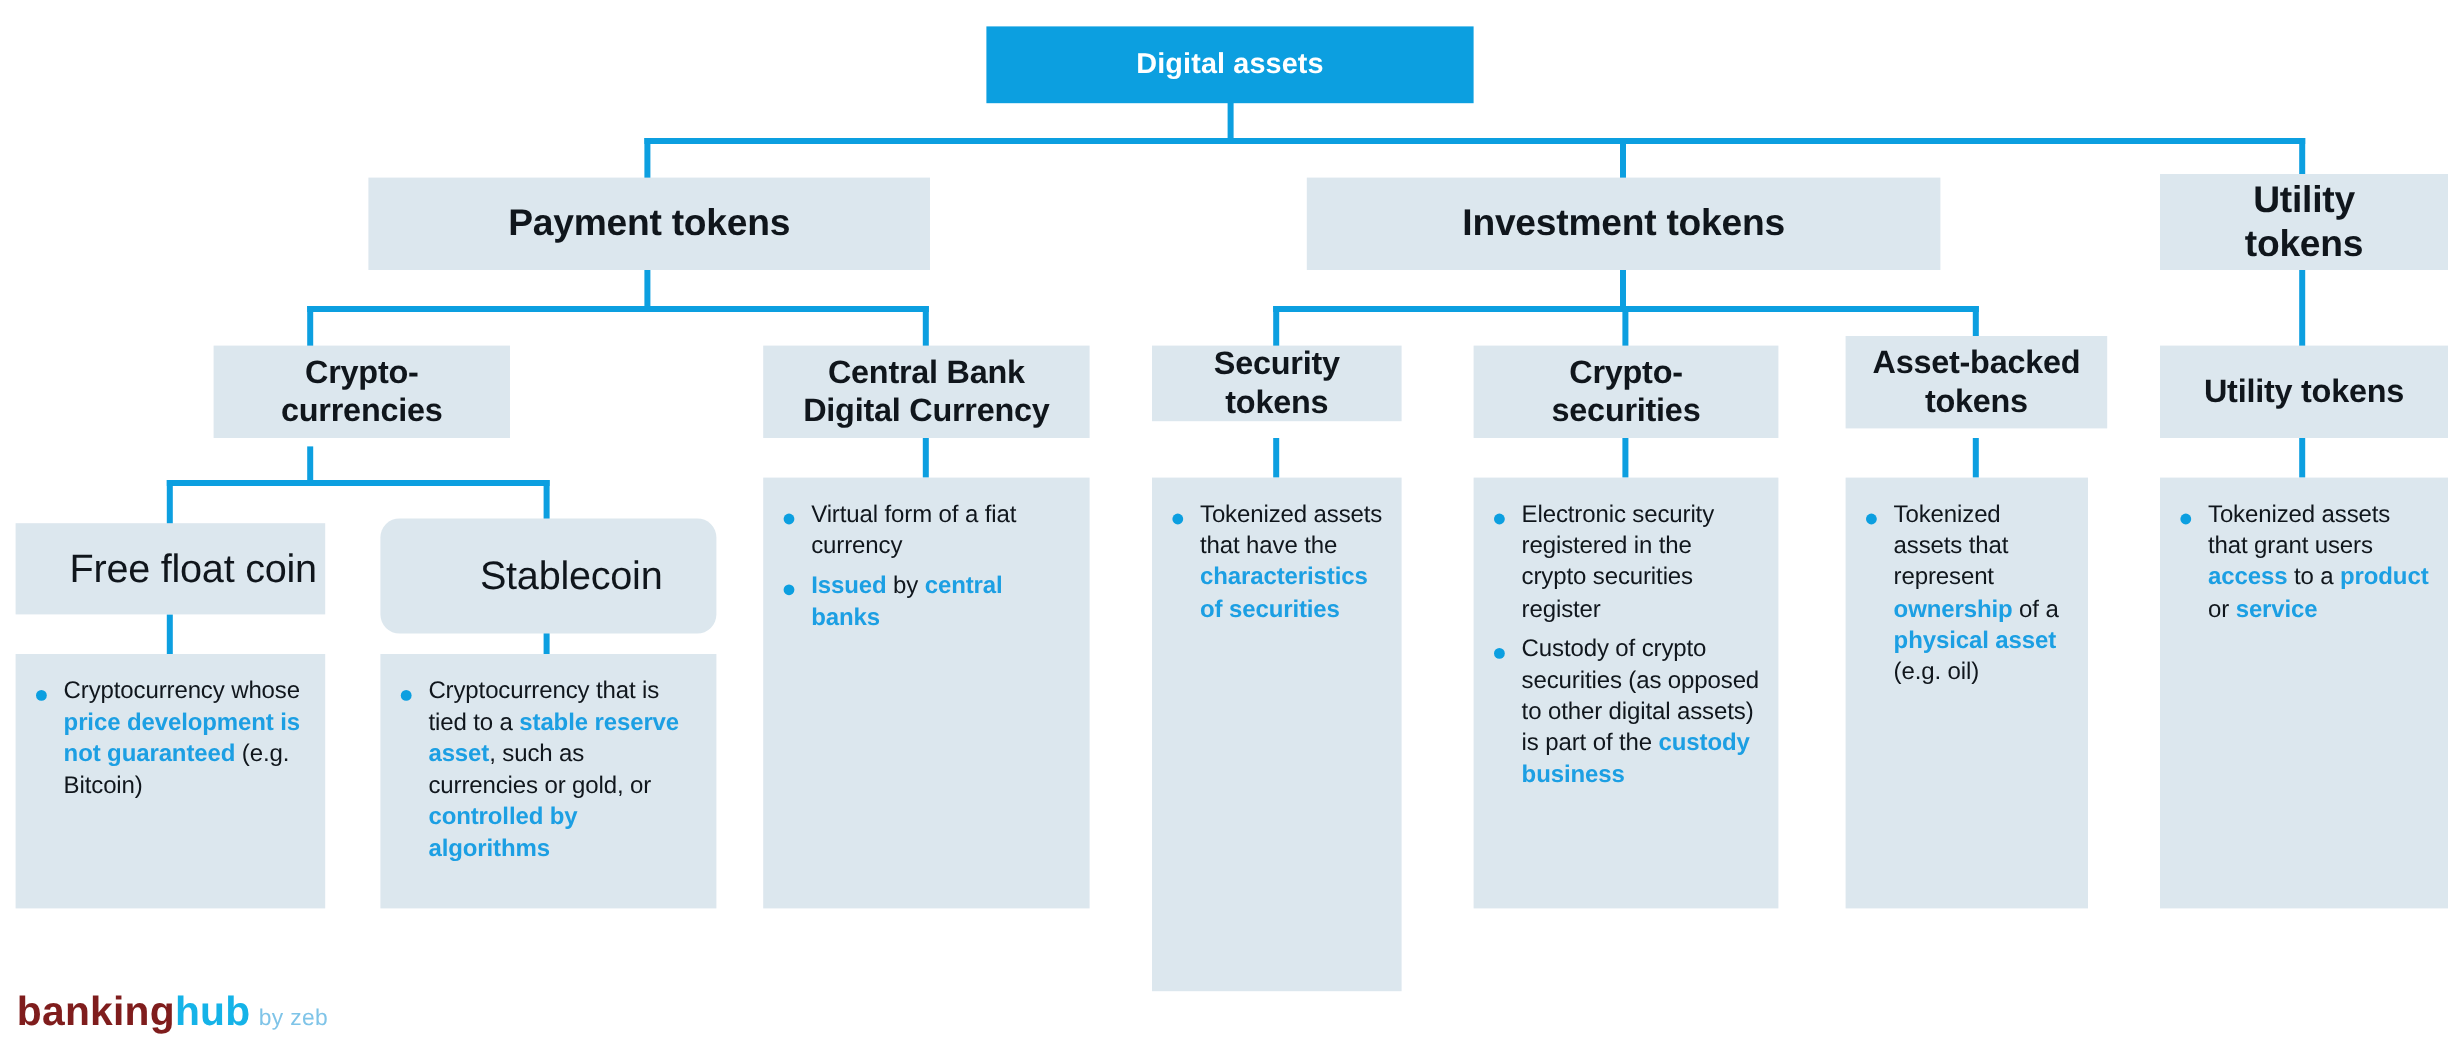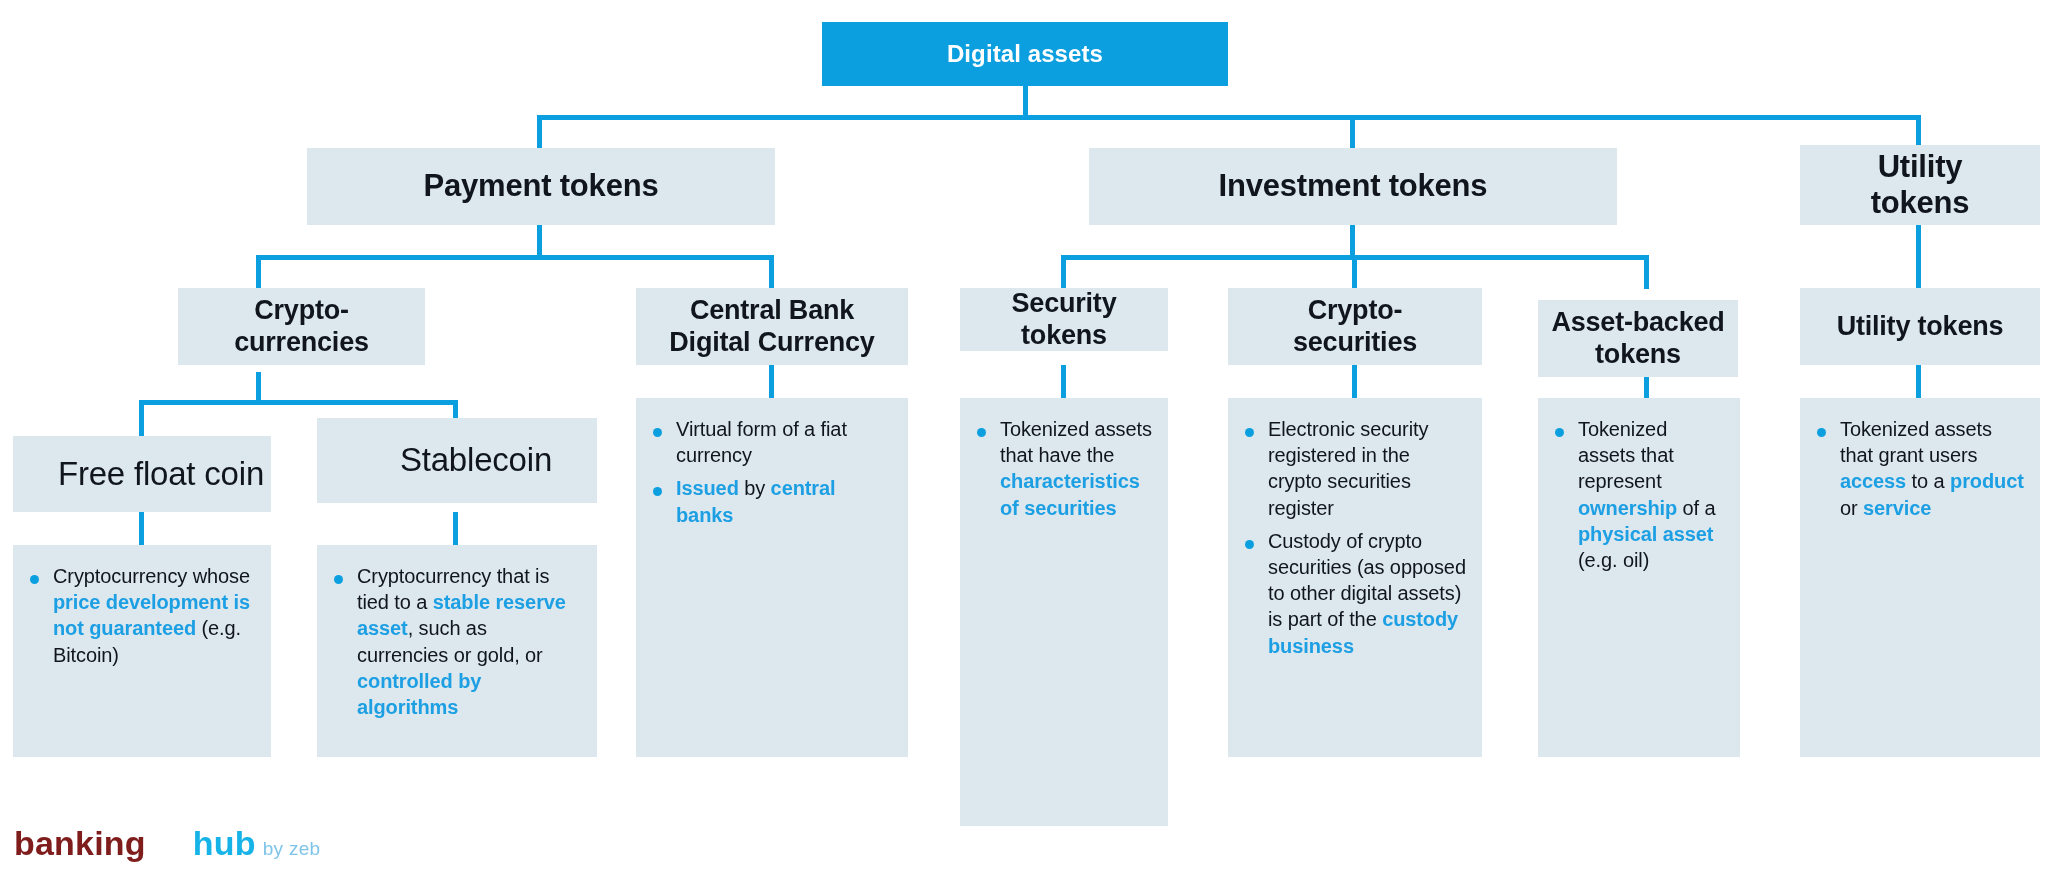--- a/index.html
+++ b/index.html
@@ -108,21 +108,20 @@
     font-size: 34px;
     font-weight: bold;
     color: #7f1d1d;
     letter-spacing: 0.2px;
   }
   #logo .hub {
     font-size: 34px;
     font-weight: bold;
     color: #15b3e8;
     letter-spacing: 0.2px;
-    margin-left: 47px;
   }
   #logo .byzeb {
     font-size: 19px;
     color: #7fc4e8;
     margin-left: 7px;
     letter-spacing: 0.3px;
   }
 </style>
 </head>
 <body>
@@ -185,32 +184,32 @@
 Digital Currency</span>
   </div>
   <div class="box lvl2" style="left:960px; top:288px; width:208px; height:63px;">
     <span class="box-label">Security
 tokens</span>
   </div>
   <div class="box lvl2" style="left:1228px; top:288px; width:254px; height:77px;">
     <span class="box-label">Crypto-
 securities</span>
   </div>
-  <div class="box lvl2" style="left:1538px; top:300px; width:200px; height:77px;">
+  <div class="box lvl2" style="left:1538px; top:280px; width:218px; height:77px;">
     <span class="box-label">Asset-backed
 tokens</span>
   </div>
   <div class="box lvl2" style="left:1800px; top:288px; width:240px; height:77px;">
     <span class="box-label">Utility tokens</span>
   </div>
 
   <div class="box lvl3" style="left:13px; top:436px; width:258px; height:76px;">
     <span class="box-label">Free float coin</span>
   </div>
-  <div class="box lvl3" style="left:317px; top:418px; width:280px; height:85px;">
+  <div class="box lvl3" style="left:317px; top:432px; width:280px; height:96px;border-radius:16px;">
     <span class="box-label">Stablecoin</span>
   </div>
 
   <div class="panel" style="left:13px; top:545px; width:258px; height:212px;">
     <ul>
         <li><span class="dot"></span><span>Cryptocurrency whose </span><b>price development is not guaranteed</b><span> (e.g. Bitcoin)</span></li>
       </ul>
   </div>
 
   <div class="panel" style="left:317px; top:545px; width:280px; height:212px;">

